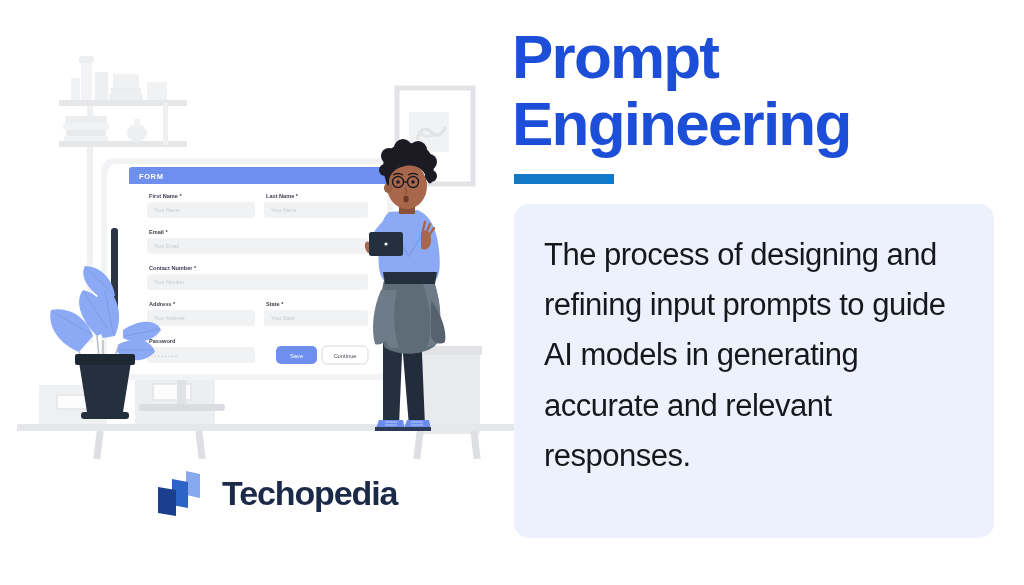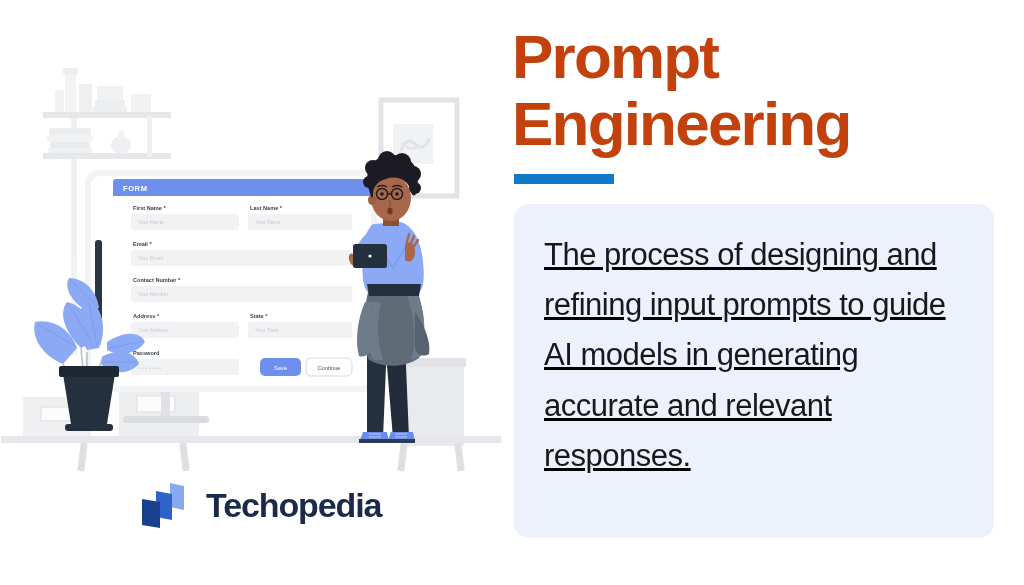--- a/index.html
+++ b/index.html
@@ -13,22 +13,22 @@
   }
   #stage {
     position: relative;
     width: 1024px; height: 585px;
     background: #ffffff;
   }
 
   
   #illustration {
     position: absolute;
-    left: 1px; top: 0;
-    width: 500px; height: 502px; margin-top: 12px;
+    left: 17px; top: 0;
+    width: 500px; height: 502px;
   }
   #illu-svg { display: block; width: 500px; height: 470px; }
 
   
   #logo-row {
     position: absolute;
     left: 138px; top: 468px;
     display: flex;
     align-items: center;
     gap: 15px;
@@ -51,38 +51,37 @@
   }
   #title {
     position: absolute;
     left: 0px; top: 24px;
     width: 500px;
     margin: 0;
     font-size: 62px;
     font-weight: bold;
     line-height: 1.08;
     letter-spacing: -1.8px;
-    color: #c2410c;
+    color: #1d4ed8;
     font-family: "Liberation Sans", sans-serif;
   }
   #accent-bar {
     position: absolute;
     left: 2px; top: 174px;
     width: 100px; height: 10px;
     background: #1179C7;
   }
   #definition-card {
     position: absolute;
     left: 2px; top: 204px;
     width: 480px;
     min-height: 334px;
     background: #EDF1FB;
     border-radius: 15px;
     padding: 26px 30px 26px 30px;
-    text-decoration: underline;
   }
   #definition-text {
     margin: 0;
     font-size: 31px;
     line-height: 1.62;
     color: #16181C;
     letter-spacing: -0.5px;
     font-family: "Liberation Sans", sans-serif;
   }
 

